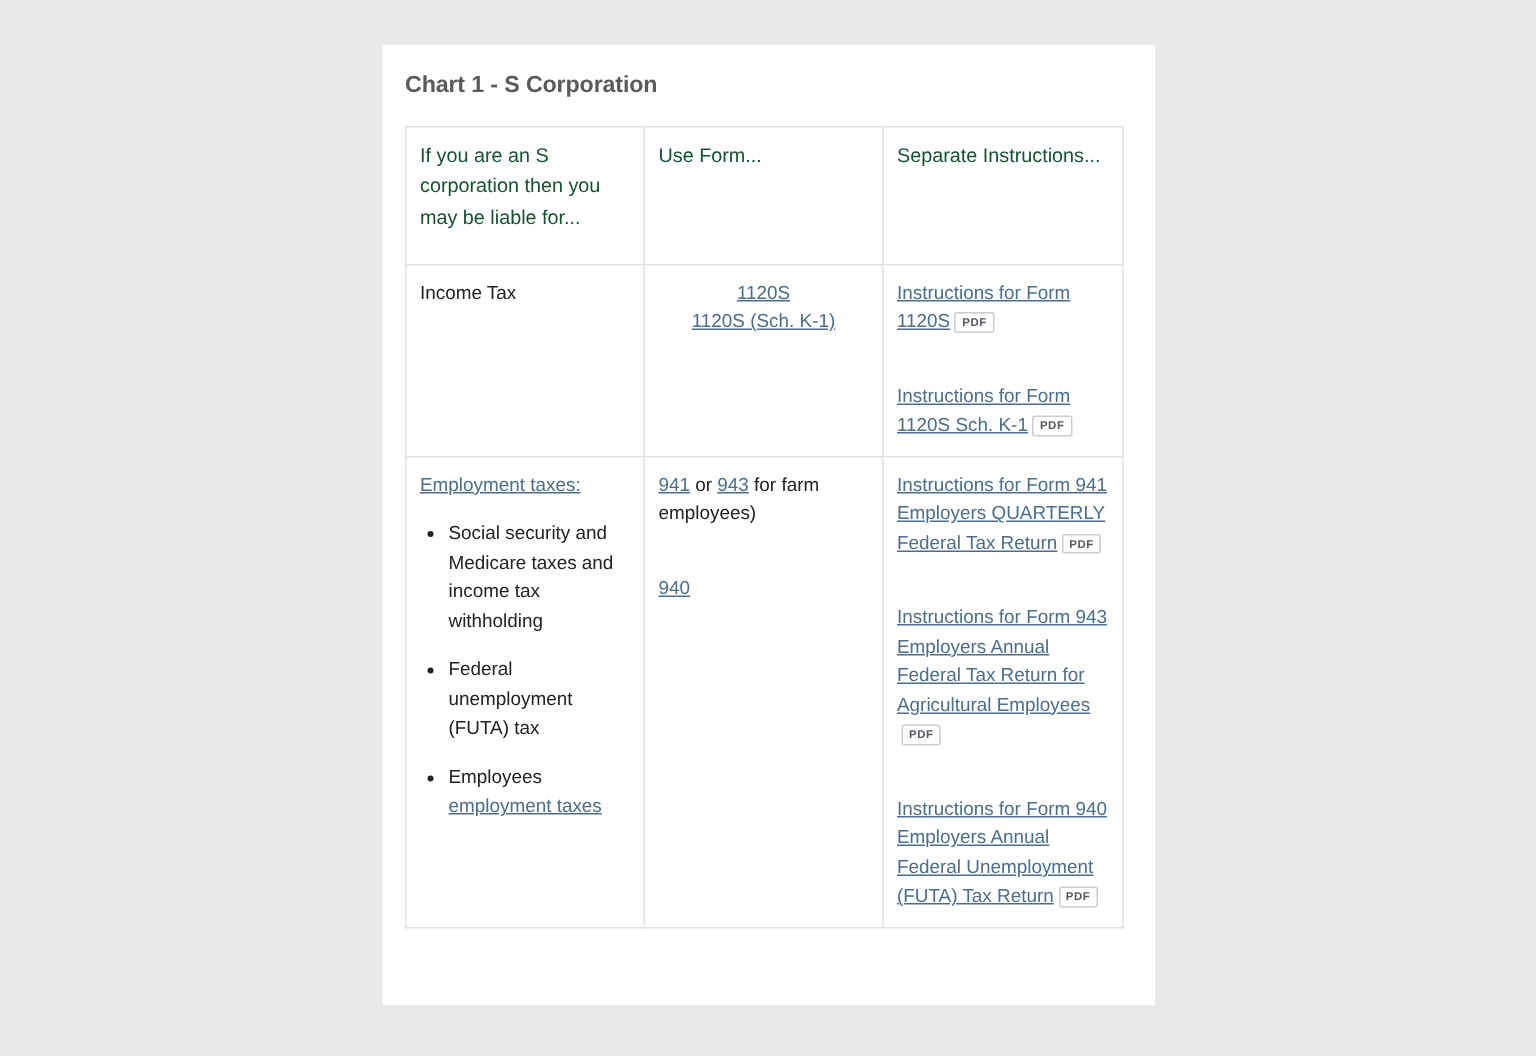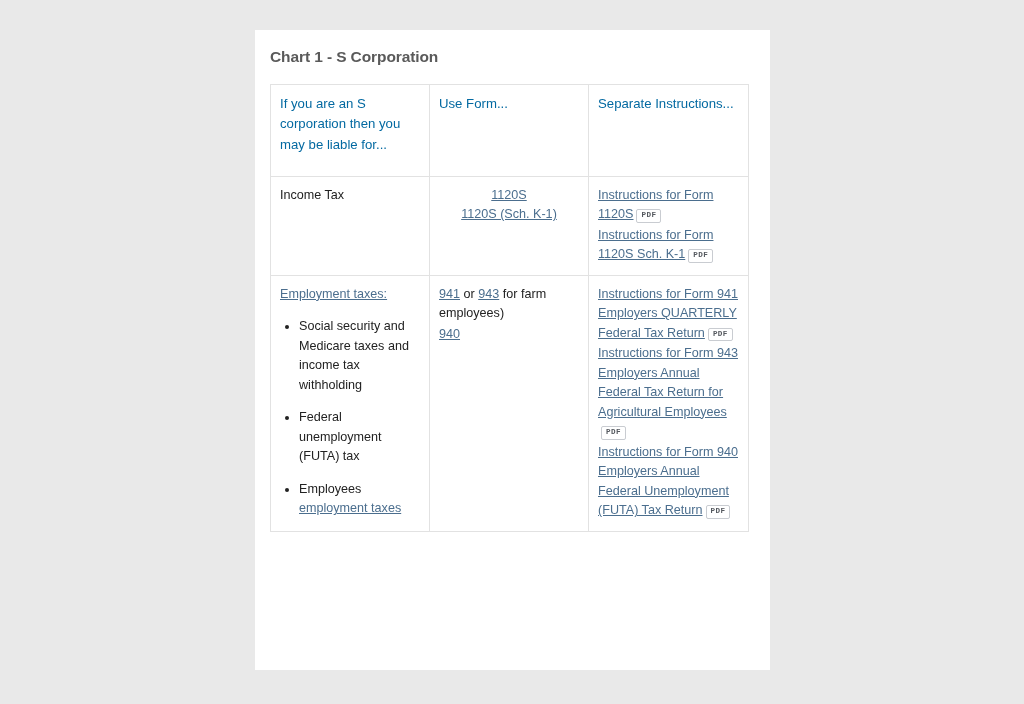--- a/index.html
+++ b/index.html
@@ -55,55 +55,54 @@
     font-weight: normal;
   }
   col.c1 { width: 159px; }
   col.c2 { width: 159px; }
   col.c3 { width: 160px; }
 
   thead th {
     vertical-align: bottom;
     font-weight: bold;
     font-size: 13.2px;
-    color: #0369a1;
+    color: #14532d;
     line-height: 1.45;
     height: 72px;
     padding-bottom: 9px;
     margin-left: 46px;
   }
 
   a.lnk {
     color: #4b6e8e;
     text-decoration: underline;
     text-underline-offset: 1px;
     cursor: pointer;
   }
   .cell-block + .cell-block {
-    margin-top: 1px;
+    margin-top: 30px;
   }
   .cell-line {
     display: block;
     text-align: center;
   }
   .pdf-badge {
     display: inline-block;
     border: 1px solid #c9ccd1;
     border-radius: 2px;
     font-size: 7.6px;
     font-weight: bold;
     color: #55595f;
     letter-spacing: 0.4px;
     padding: 1px 4px 1px 4px;
     line-height: 1.25;
     vertical-align: 1px;
     margin-left: 3px;
     background: #fff;
     white-space: nowrap;
-    font-family: Liberation Mono, monospace;
   }
   ul.bullets {
     margin: 3px 0 0 0;
     padding-left: 19px;
     list-style: disc;
   }
   ul.bullets li {
     margin: 13px 0 0 0;
     padding: 0;
     line-height: 1.55;

